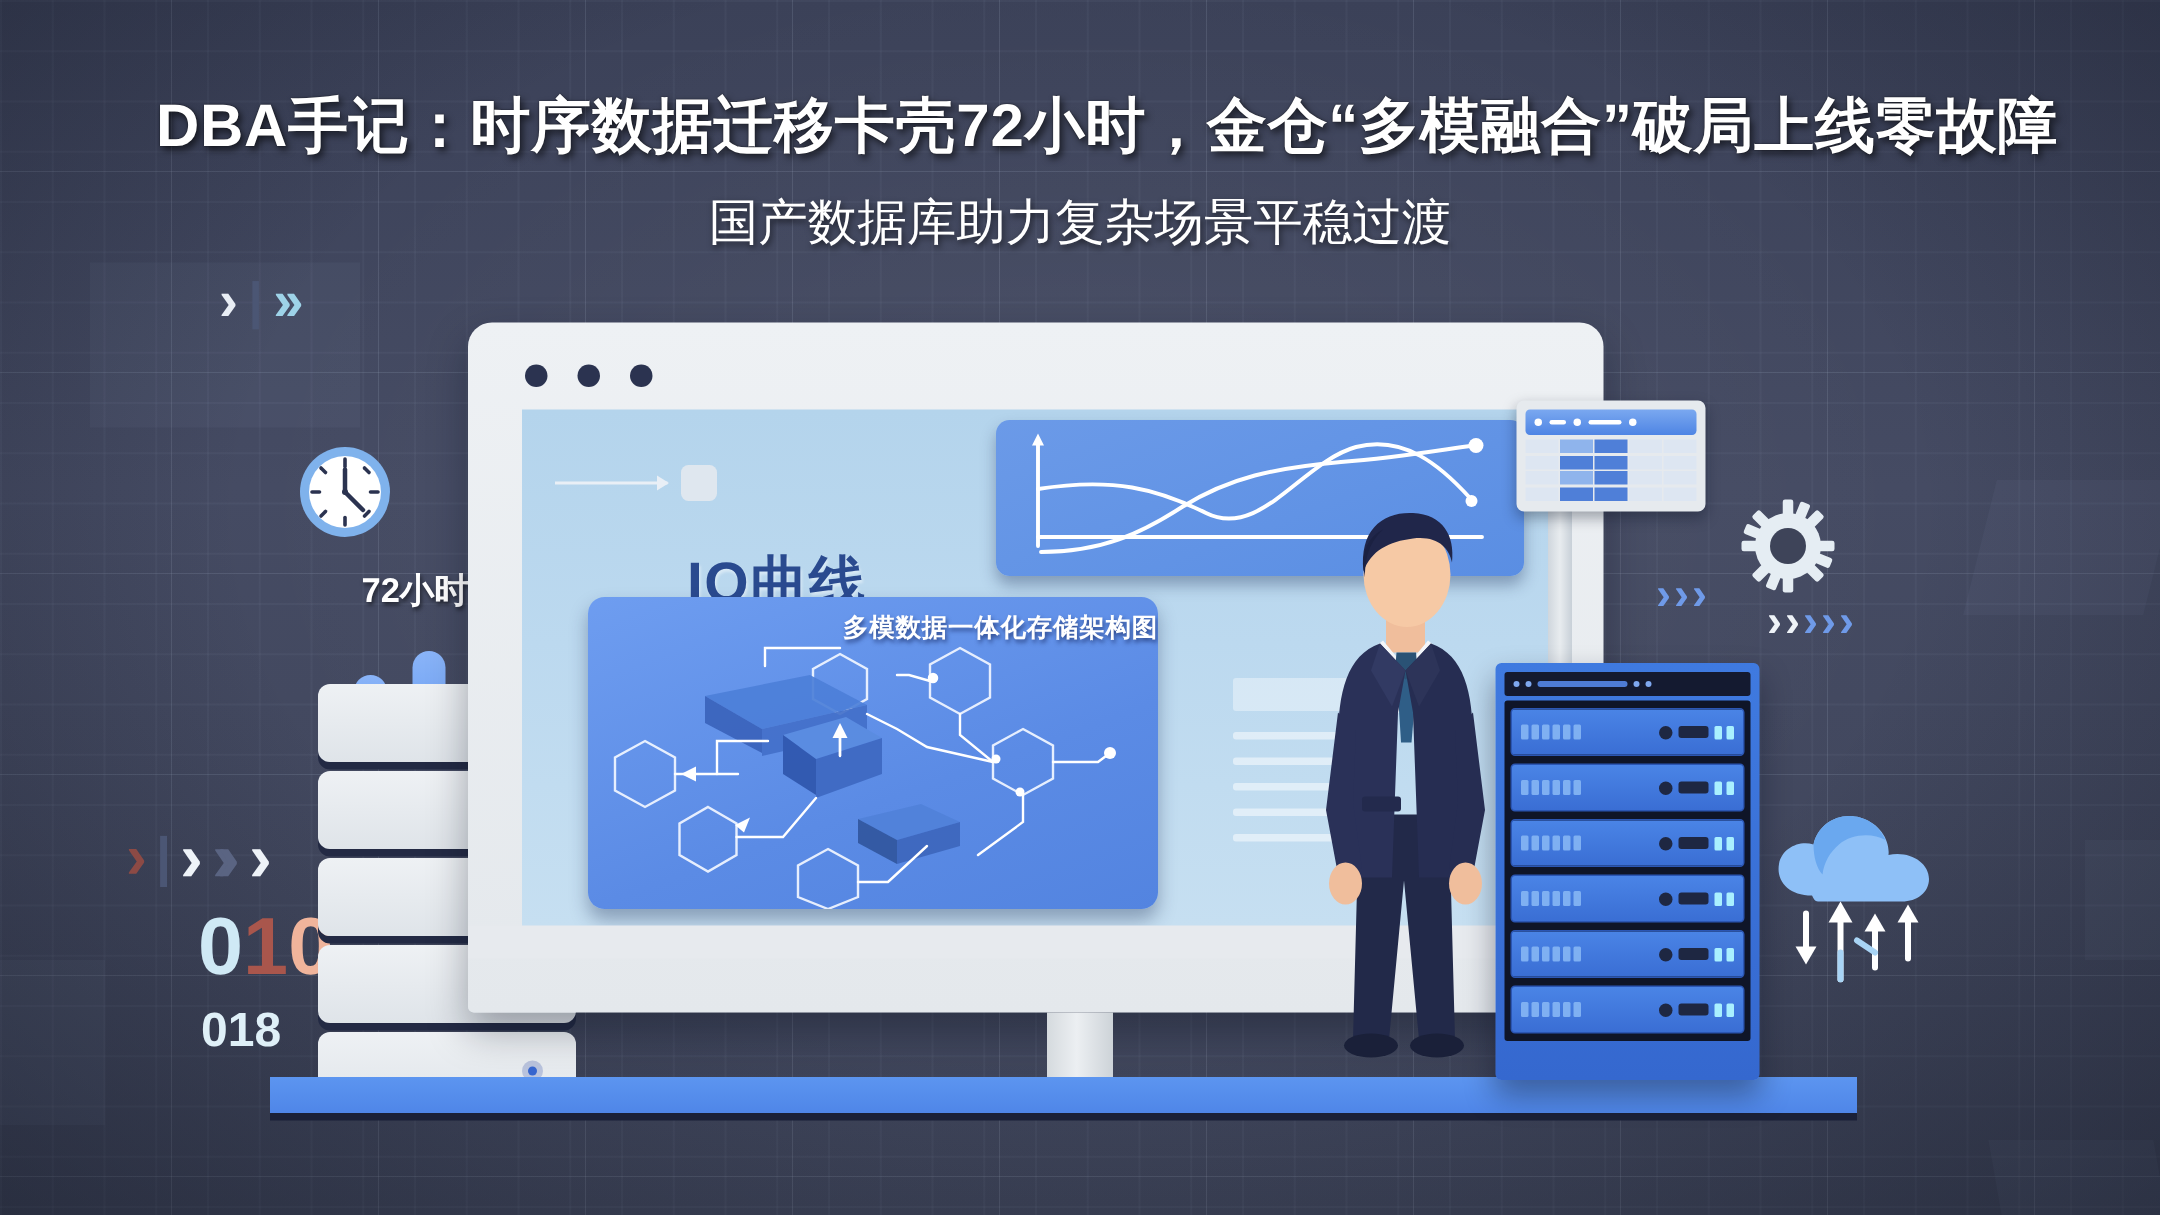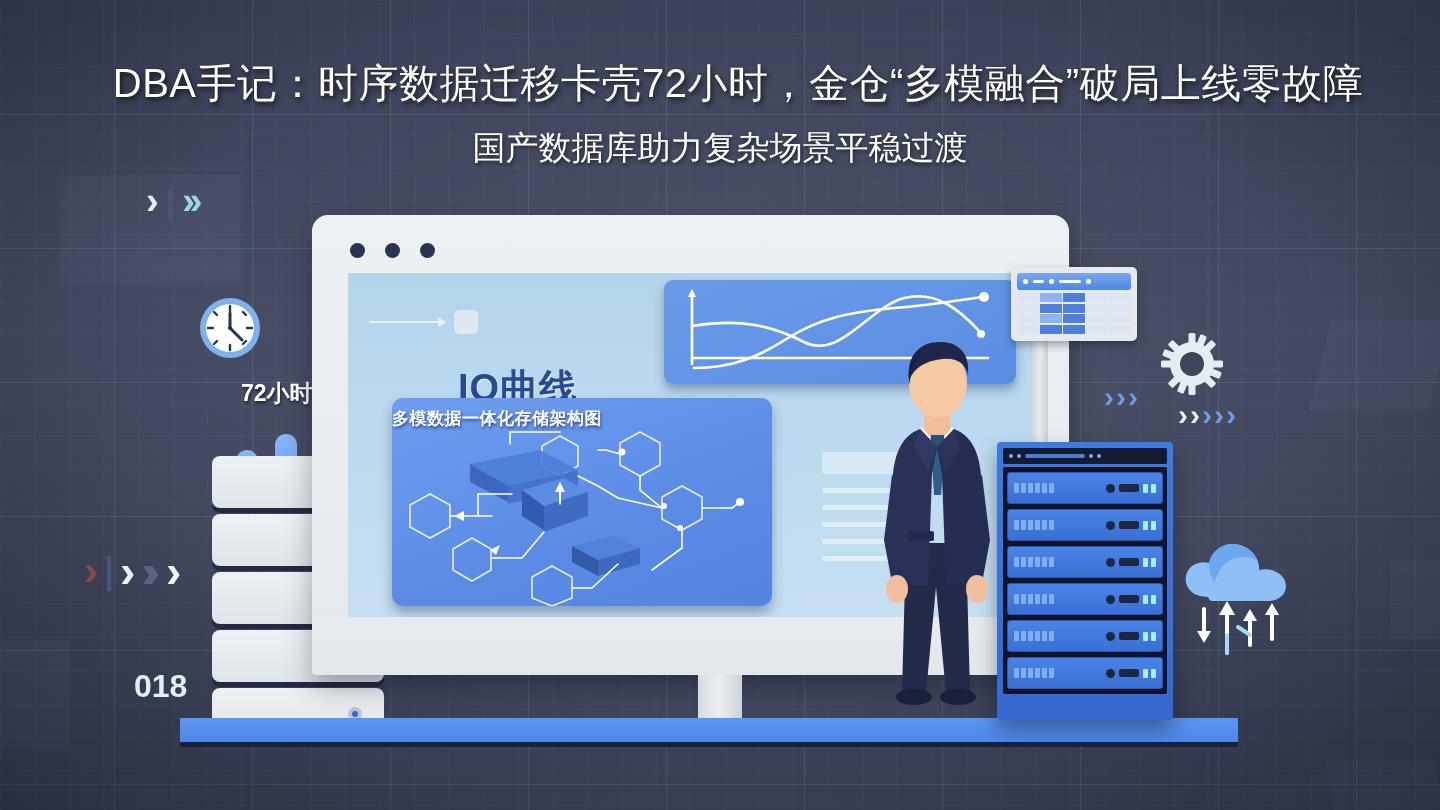--- a/index.html
+++ b/index.html
@@ -34,21 +34,21 @@
   .bg-shape{position:absolute;background:rgba(170,186,215,.055);}
   .bg-vig{
     position:absolute;inset:0;
     background:radial-gradient(ellipse at 50% 42%,rgba(255,255,255,.05) 0%,rgba(0,0,0,0) 55%,rgba(10,14,26,.40) 100%);
   }
 
   
   .title{
     position:absolute;left:0;right:0;top:56px;
     text-align:center;
-    font-size:40px;font-weight:normal;color:#ffffff;
+    font-size:40px;font-weight:bold;color:#ffffff;
     letter-spacing:.5px;
     text-shadow:2px 3px 5px rgba(0,0,0,.62), 0 0 1px rgba(0,0,0,.8);
     white-space:nowrap;
     margin-left:36px;
   }
   .subtitle{
     position:absolute;left:0;right:0;top:126px;
     text-align:center;
     font-size:33px;color:#ffffff;font-weight:500;
     text-shadow:1px 2px 4px rgba(0,0,0,.6);
@@ -97,21 +97,21 @@
     box-shadow:0 6px 10px rgba(24,40,80,.35);
   }
   .arch-card{
     position:absolute;left:44px;top:125px;width:380px;height:208px;
     background:linear-gradient(160deg,#6e9df0 0%,#5b8be5 60%,#5384e0 100%);
     border-radius:11px;
     box-shadow:0 7px 12px rgba(24,40,80,.35);
     overflow:hidden;
   }
   .arch-title{
-    position:absolute;left:0;right:0;top:9px;text-align:left;
+    position:absolute;left:0;right:0;top:9px;text-align:right;
     font-size:17px;font-weight:bold;color:#ffffff;
     text-shadow:1px 2px 3px rgba(30,50,110,.75);
     letter-spacing:.5px;
   }
   .doc-lines{position:absolute;left:9px;top:122px;width:104px;}
   .doc-lines i{display:block;height:5px;border-radius:2px;background:rgba(255,255,255,.5);margin-bottom:12px;}
   .doc-lines i.blk{height:22px;background:rgba(255,255,255,.38);margin-bottom:14px;}
 
   
   .bars{position:absolute;left:236px;top:410px;}
@@ -247,20 +247,23 @@
 
   <div class="chev-grp" style="left:84px;top:548px;gap:6px;">
     <span class="chev" style="font-size:42px;color:#8c4a45;">›</span>
     <span class="chev" style="font-size:36px;color:#4b5674;">|</span>
     <span class="chev" style="font-size:46px;color:#eef3f8;">›</span>
     <span class="chev" style="font-size:46px;color:#5a6482;">›</span>
     <span class="chev" style="font-size:46px;color:#5a6482;margin-left:-18px;">›</span>
     <span class="chev" style="font-size:46px;color:#eef3f8;">›</span>
   </div>
 
+  <div class="bin" style="left:132px;top:600px;font-size:54px;">
+    <span style="color:#cfe9f5;">0</span><span style="color:#a9564c;">1</span><span style="color:#f0b49b;">0</span>
+  </div>
   <div class="bin" style="left:134px;top:668px;font-size:32px;color:#dff0f8;">018</div>
 
   <div class="bars" style="height:70px;width:130px;">
     <i style="left:0px;height:30px;"></i>
     <i style="left:39px;height:46px;"></i>
     <i style="left:78px;height:58px;"></i>
     <i style="left:113px;height:74px;"></i>
   </div>
 
   <div class="stack">

